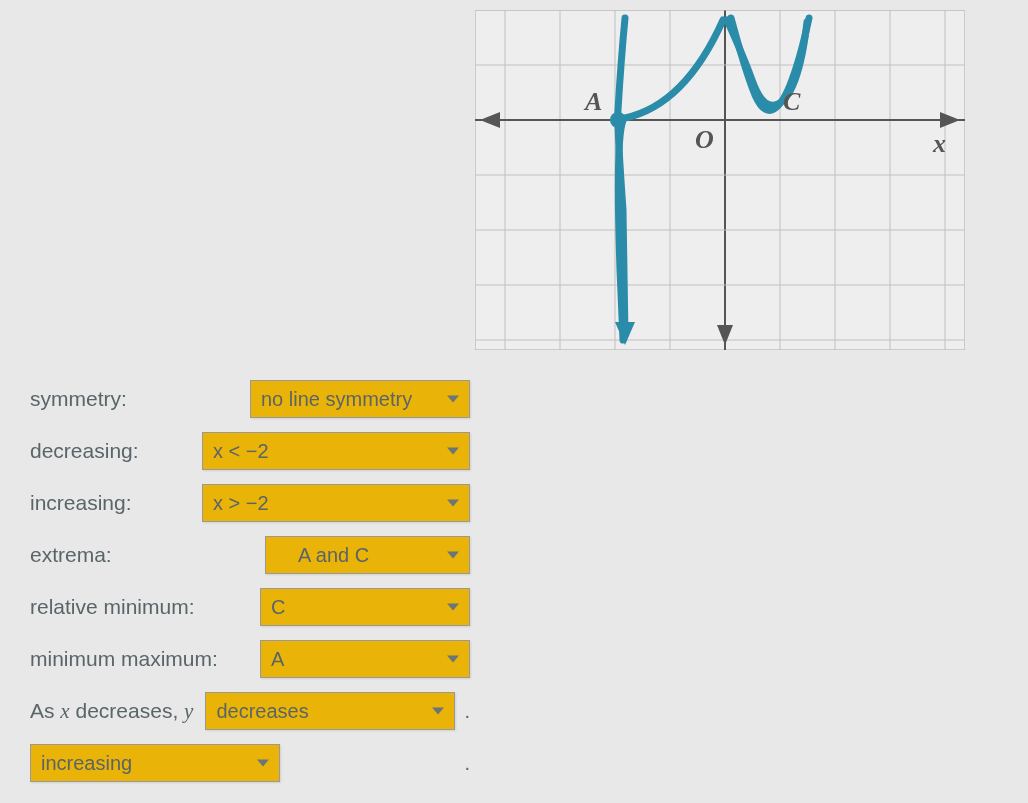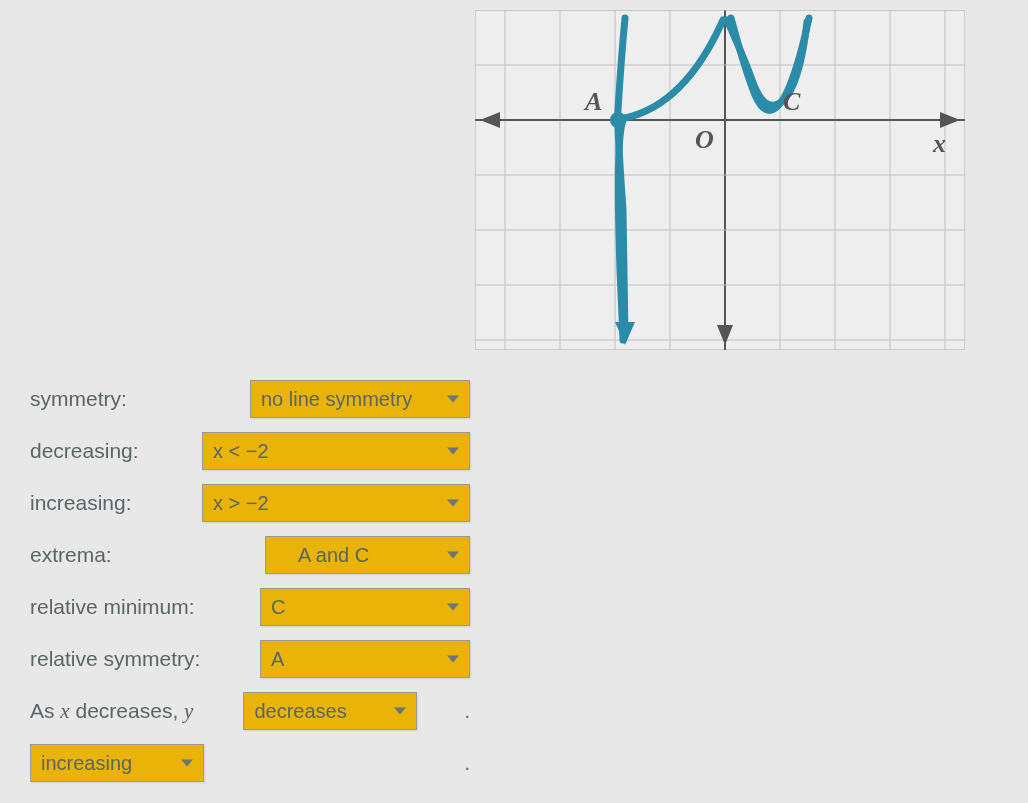--- a/index.html
+++ b/index.html
@@ -97,21 +97,21 @@
       width: 0;
       height: 0;
       border-left: 6px solid transparent;
       border-right: 6px solid transparent;
       border-top: 7px solid #6a7578;
     }
     .w-210 { width: 220px; }
     .w-260 { width: 268px; }
     .w-205 { width: 205px; padding-left: 32px; }
     .w-200 { width: 210px; }
-    .w-218 { width: 174px; }
+    .w-218 { width: 250px; }
     .period {
       margin-left: 3px;
       font-size: 20px;
     }
   </style>
 </head>
 <body>
 
 <div class="container">
   <div class="left-column">
@@ -145,21 +145,21 @@
     </div>
 
     <div class="row">
       <span class="row-label">relative minimum:</span>
       <div class="select-box w-200">
         <span>C</span>
       </div>
     </div>
 
     <div class="row">
-      <span class="row-label">relative symmetry:</span>
+      <span class="row-label">minimum maximum:</span>
       <div class="select-box w-200">
         <span>A</span>
       </div>
     </div>
 
     <div class="row">
       <span class="row-label">
         <span>As </span><span class="italic-var">x</span><span> decreases, </span><span class="italic-var">y</span>
       </span>
       <div class="select-box w-218">

